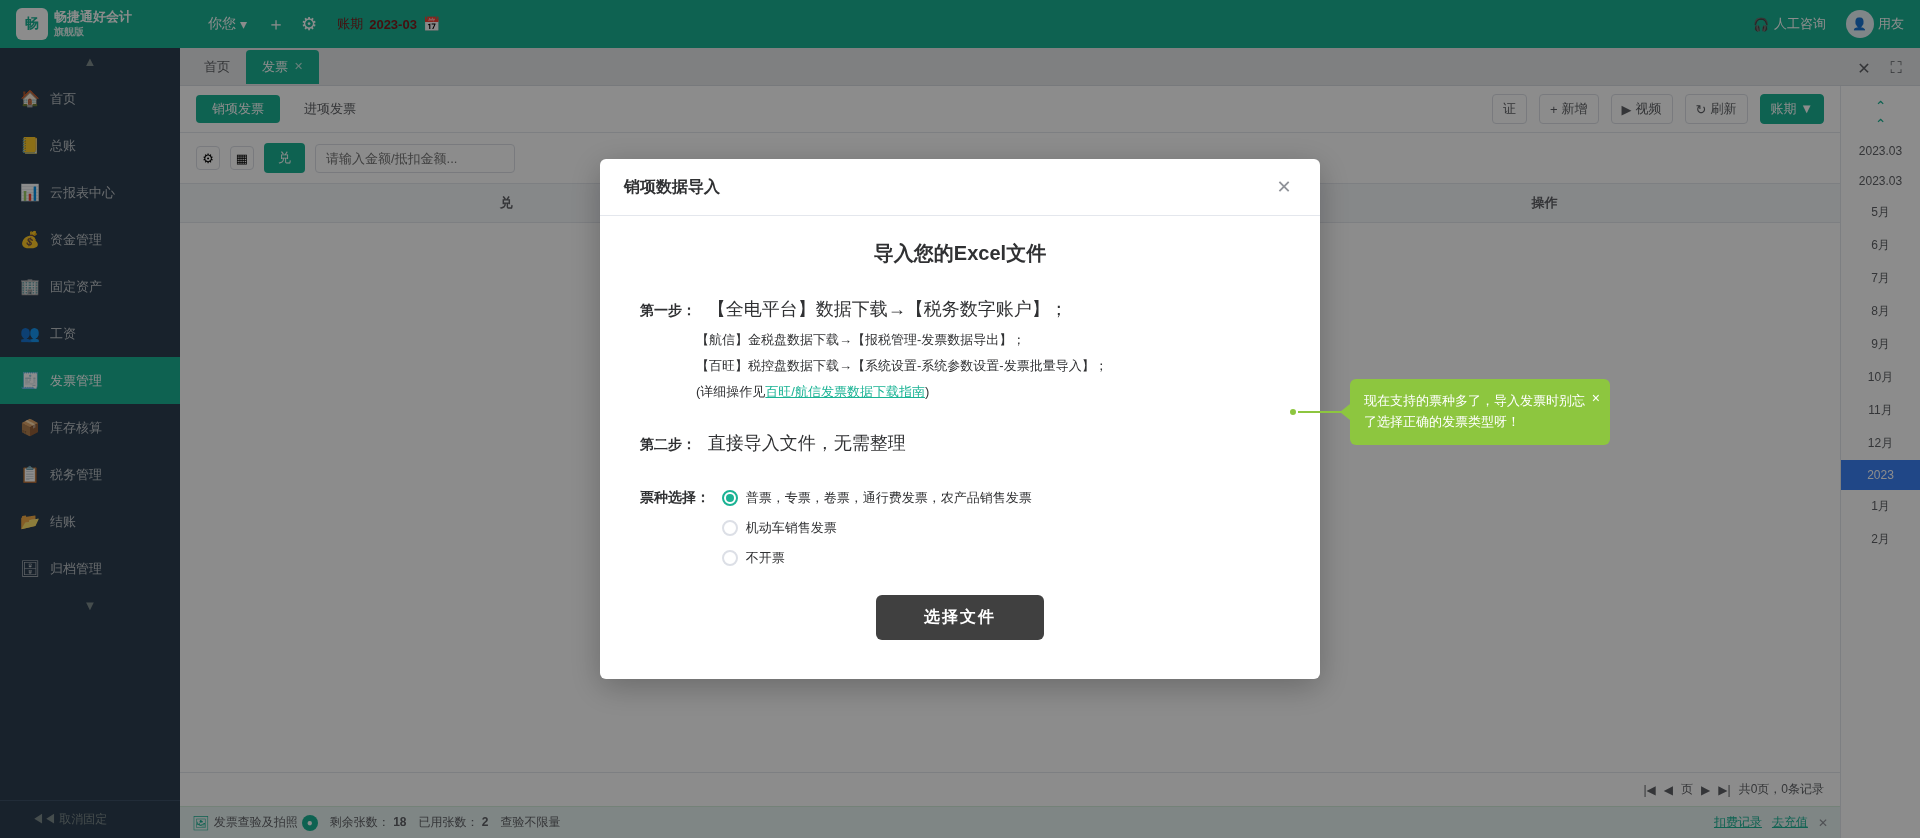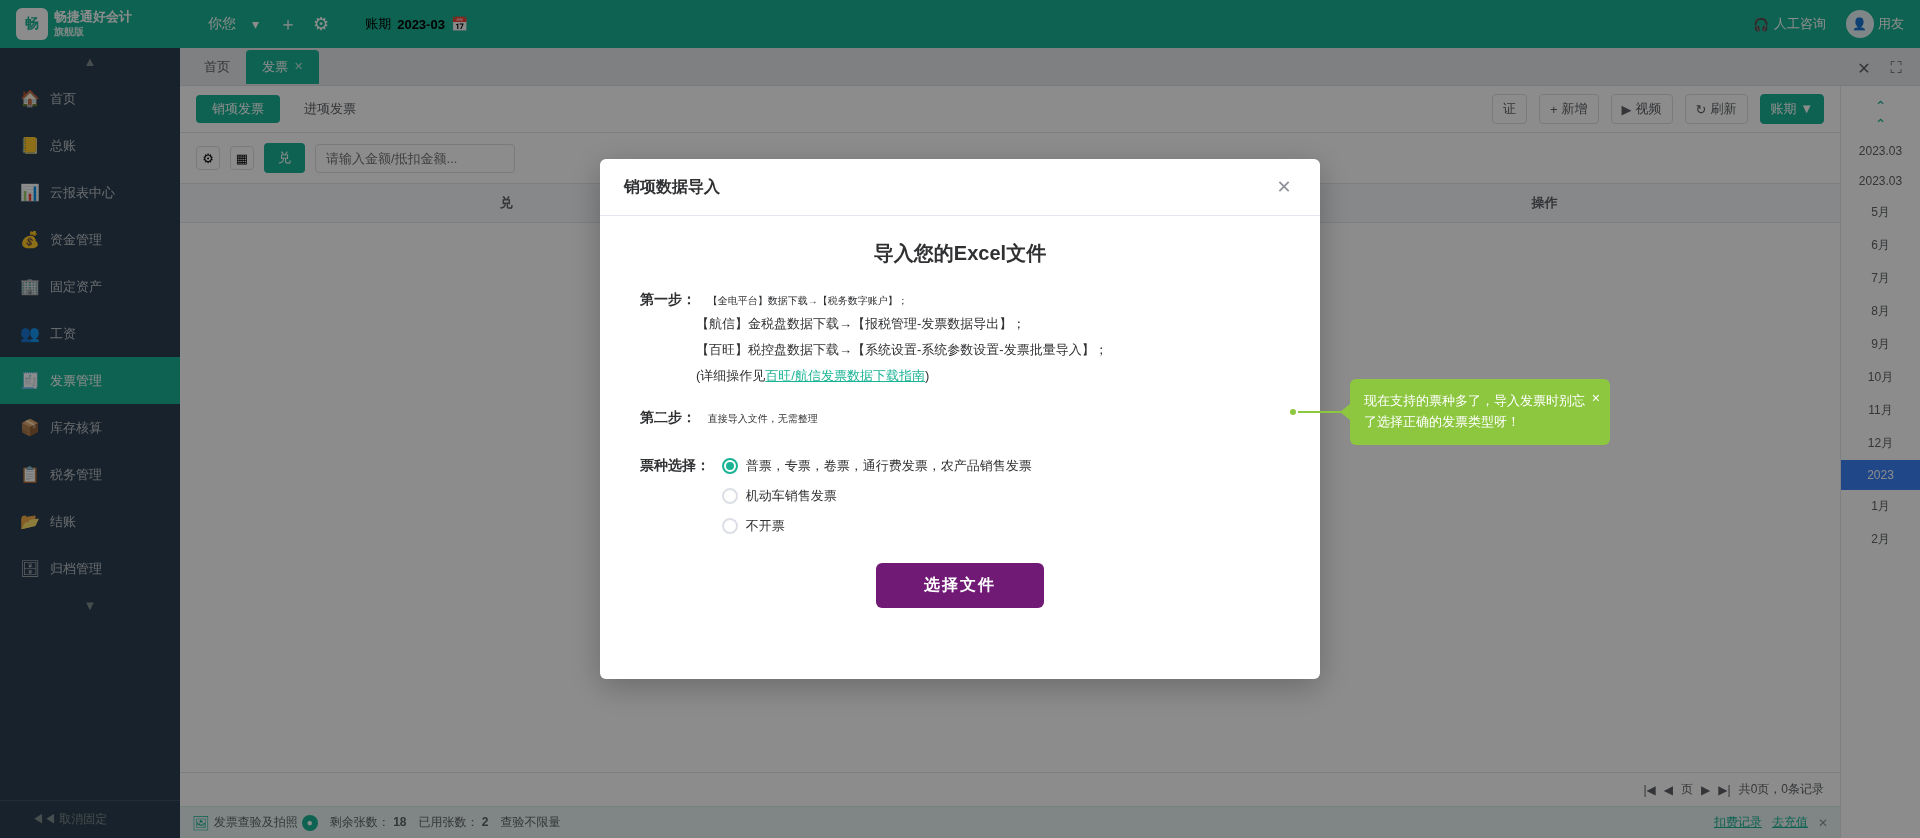--- a/index.html
+++ b/index.html
@@ -31,33 +31,33 @@
       display: flex; align-items: center; justify-content: center;
       color: #1ab394;
       font-weight: bold;
       font-size: 14px;
     }
     .topbar-logo-text { color: white; font-size: 13px; line-height: 1.2; }
     .topbar-logo-sub { font-size: 10px; opacity: 0.85; }
     .topbar-company {
       color: white;
       font-size: 14px;
-      display: flex; align-items: center; gap: 16px;
+      display: flex; align-items: center; gap: 4px;
       cursor: pointer;
     }
     .topbar-actions {
       display: flex; align-items: center; gap: 16px;
       margin-left: 8px;
     }
     .topbar-actions span {
       color: white; cursor: pointer; font-size: 18px;
     }
     .topbar-period {
-      color: #000000; font-size: 13px;
-      margin-left: 24px;
+      color: #7f1d1d; font-size: 13px;
+      margin-left: 8px;
       display: flex; align-items: center; gap: 6px;
     }
     .topbar-right {
       margin-left: auto;
       display: flex; align-items: center; gap: 20px;
     }
     .topbar-right-item {
       color: white; font-size: 13px;
       display: flex; align-items: center; gap: 4px;
       cursor: pointer;
@@ -336,21 +336,21 @@
       margin-bottom: 24px;
     }
     .modal-step {
       margin-bottom: 20px;
     }
     .step-label {
       font-size: 14px; font-weight: bold; color: #303133;
       display: inline-block; margin-right: 8px;
     }
     .step-content {
-      font-size: 10px; color: #303133; line-height: 2;
+      font-size: 18px; color: #303133; line-height: 2;
       display: inline;
     }
     .step-indent {
       padding-left: 56px;
       font-size: 13px; color: #303133; line-height: 2;
     }
     .step-link {
       color: #1ab394; text-decoration: underline; cursor: pointer;
     }
     .radio-group {
@@ -372,21 +372,21 @@
       border-color: #1ab394;
     }
     .radio-dot {
       width: 8px; height: 8px;
       border-radius: 50%;
       background: #1ab394;
     }
     .select-file-btn {
       display: block;
       margin: 28px auto 4px;
-      background: #701a75;
+      background: #404040;
       color: white;
       border: none;
       border-radius: 6px;
       padding: 12px 48px;
       font-size: 16px;
       font-weight: bold;
       cursor: pointer;
       letter-spacing: 2px;
     }
     .modal-footer-text {

